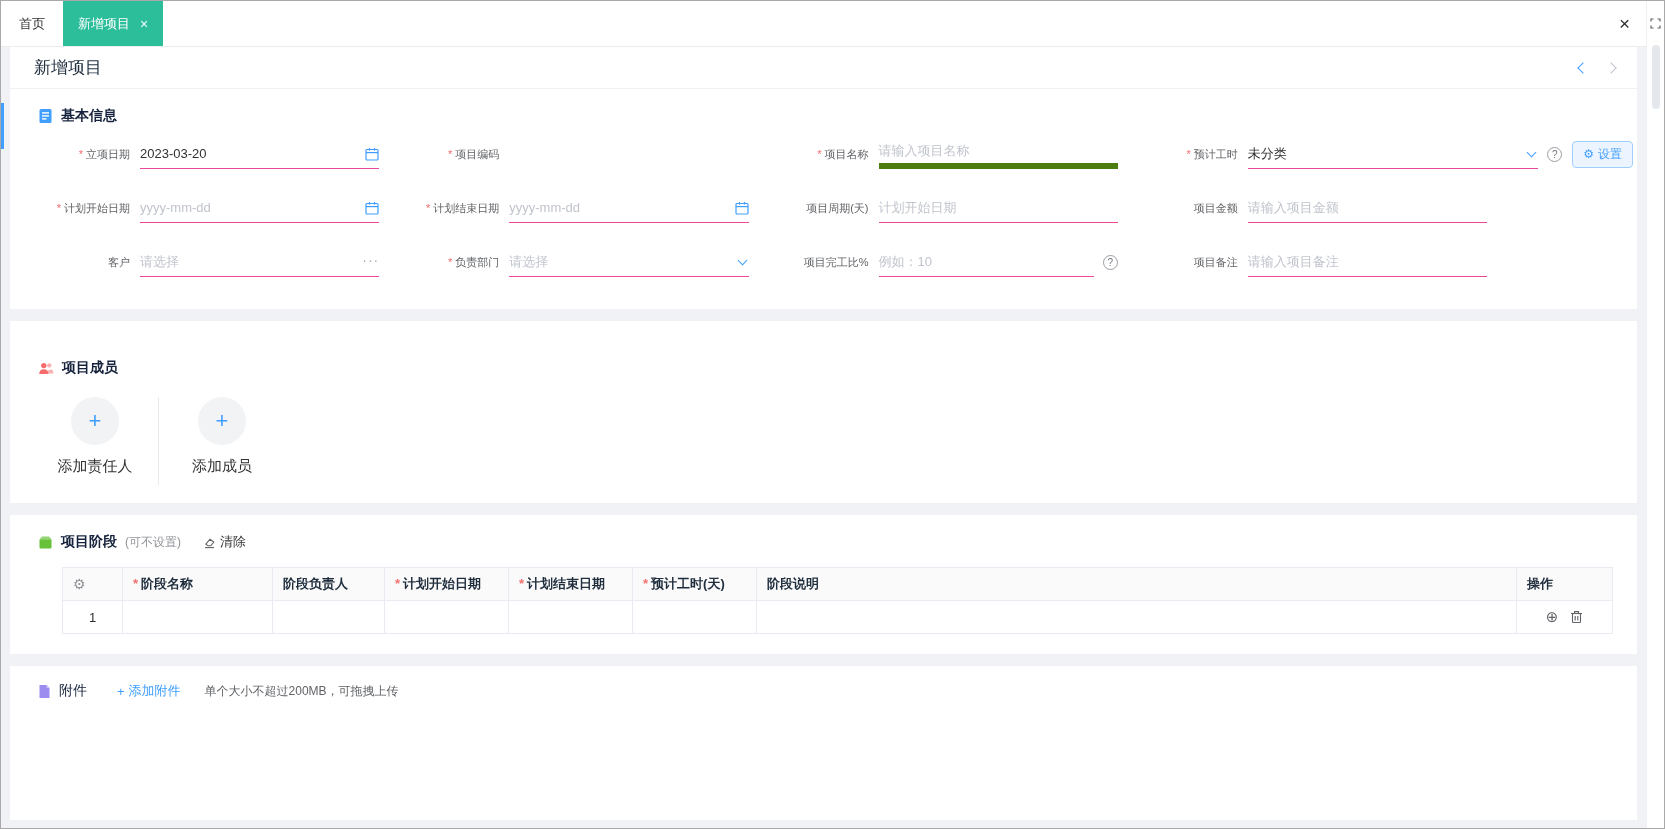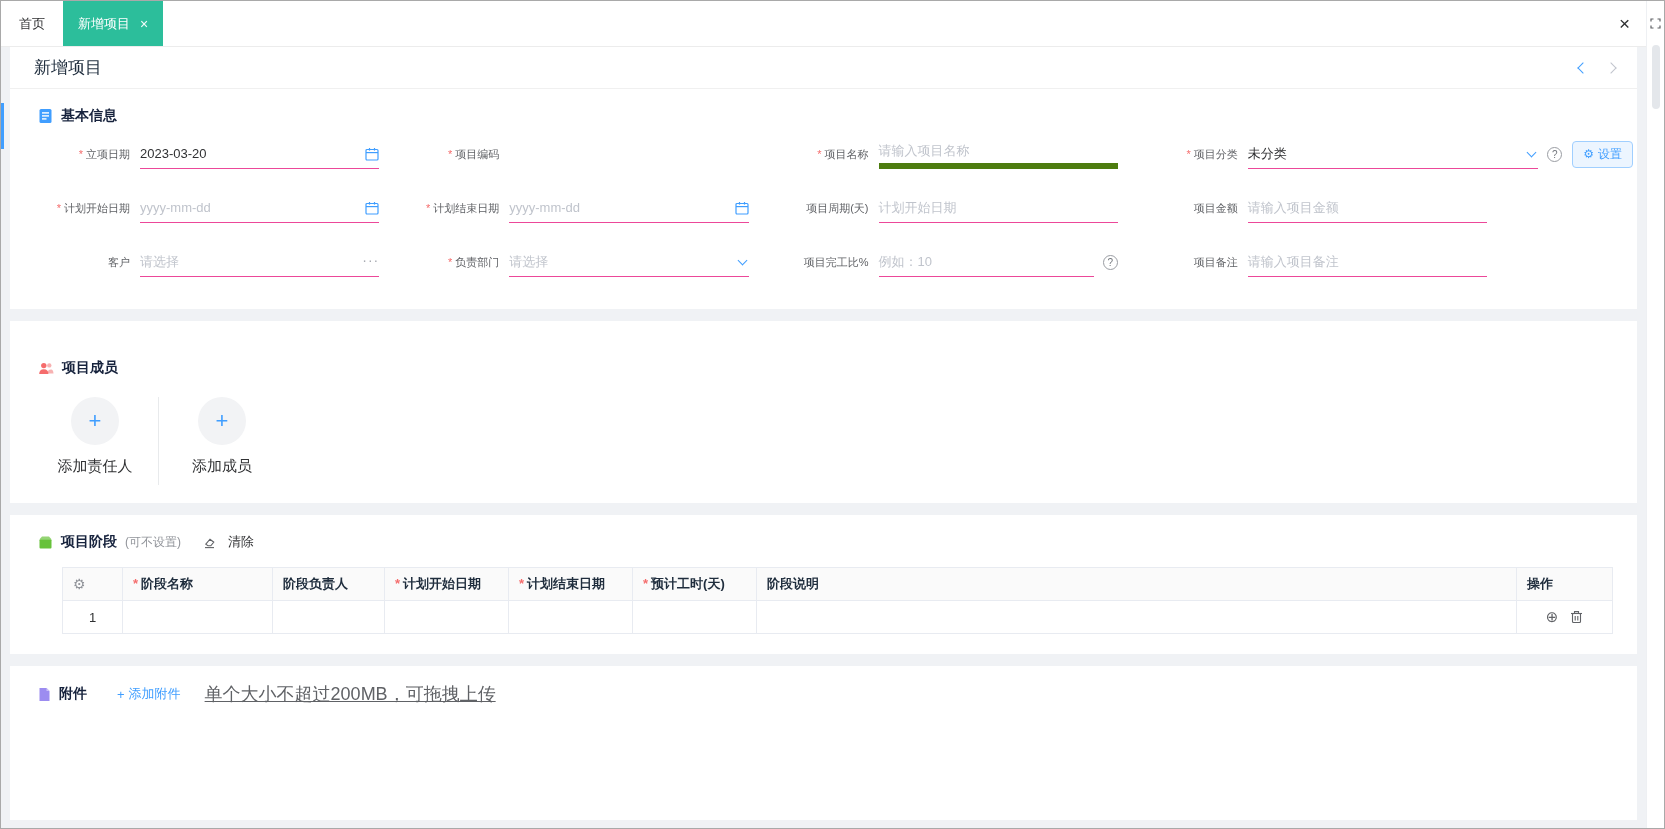--- a/index.html
+++ b/index.html
@@ -28,21 +28,21 @@
   .page-title { font-size:17px; color:#1f2d3d; }
   .pager { margin-left:auto; display:flex; align-items:center; gap:20px; }
   .chev { width:8px; height:8px; display:inline-block; cursor:pointer; }
   .chev-left  { border-left:1.6px solid #409eff; border-bottom:1.6px solid #409eff; transform:rotate(45deg); }
   .chev-right { border-right:1.6px solid #c0c4cc; border-top:1.6px solid #c0c4cc; transform:rotate(45deg); }
 
   .card { background:#fff; margin-bottom:12px; flex:none; }
   .sec-head { display:flex; align-items:center; gap:8px; height:30px; }
   .sec-title { font-size:14px; font-weight:bold; color:#17233d; }
   .sec-note { font-size:12px; color:#909399; }
-  .clear-btn { display:flex; align-items:center; gap:12px; margin-left:14px;
+  .clear-btn { display:flex; align-items:center; gap:4px; margin-left:14px;
                font-size:13px; color:#303133; cursor:pointer; }
 
   
   .card-basic { padding:12px 150px 32px 28px; }
   .form-grid { display:grid; grid-template-columns:repeat(4,1fr); column-gap:28px;
                row-gap:24px; margin-top:8px; }
   .field { display:flex; align-items:center; min-width:0; }
   .field-category { margin-right:-146px; }
   .flabel { width:102px; flex:none; text-align:right; padding-right:10px;
             font-size:11px; color:#606266; white-space:nowrap; }
@@ -88,24 +88,24 @@
   .th-gear { text-align:center; }
   .gear-glyph { color:#909399; font-size:14px; cursor:pointer; }
   .td-idx { text-align:center; color:#303133; }
   .th-actions, .td-actions { text-align:center; }
   .td-cell { background:#fff; cursor:text; }
   .act { cursor:pointer; color:#606266; font-size:15px; margin:0 6px; vertical-align:middle; }
 
   
   .card-attach { flex:1; margin-bottom:0; padding:16px 28px; min-height:120px; }
   .attach-row { display:flex; align-items:center; }
-  .attach-title { font-size:14px; font-weight:bold; color:#17233d; margin:0 30px 0 8px; }
+  .attach-title { font-size:14px; font-weight:normal; color:#17233d; margin:0 30px 0 8px; }
   .add-link { display:inline-flex; align-items:center; gap:4px; color:#409eff;
               font-size:13px; cursor:pointer; margin-right:24px; }
-  .attach-hint { font-size:18px; color:#606266;text-decoration:underline; }
+  .attach-hint { font-size:12px; color:#606266; }
 
   
   .gutter { width:18px; background:#fff; border-left:1px solid #eef0f3; flex:none;
             display:flex; flex-direction:column; align-items:center; padding-top:17px; }
   .fullscreen { cursor:pointer; line-height:0; }
   .scroll-thumb { width:8px; height:64px; background:#e4e7eb; border-radius:4px;
                   margin-top:16px; }
   .left-accent { position:absolute; left:0; top:102px; width:3px; height:46px;
                  background:#409eff; z-index:5; }
 </style>
@@ -176,21 +176,21 @@
             <span class="flabel">
               <span class="star">*</span><span>项目名称</span>
             </span>
             <div class="finput focused">
               <span class="fph">请输入项目名称</span>
             </div>
           </div>
 
           <div class="field field-category">
             <span class="flabel">
-              <span class="star">*</span><span>项目分类</span>
+              <span class="star">*</span><span>预计工时</span>
             </span>
             <div class="finput">
               <span class="fvalue">未分类</span>
               <span class="icon-right">
                 <span class="chevdn"></span>
               </span>
             </div>
             <span class="qicon">?</span>
             <span class="set-btn">
               <span class="set-gear">⚙</span>

